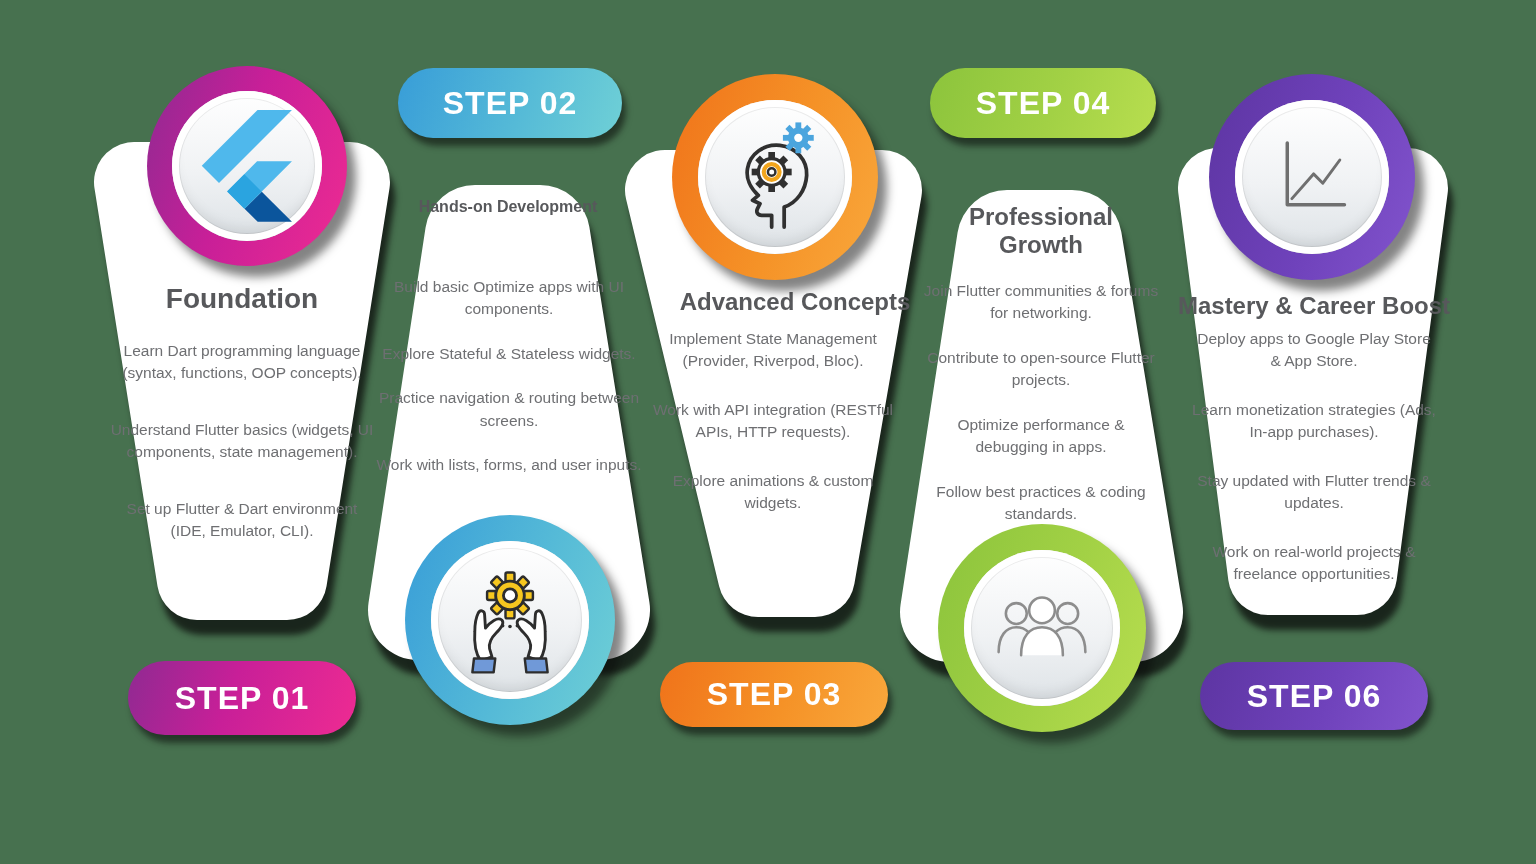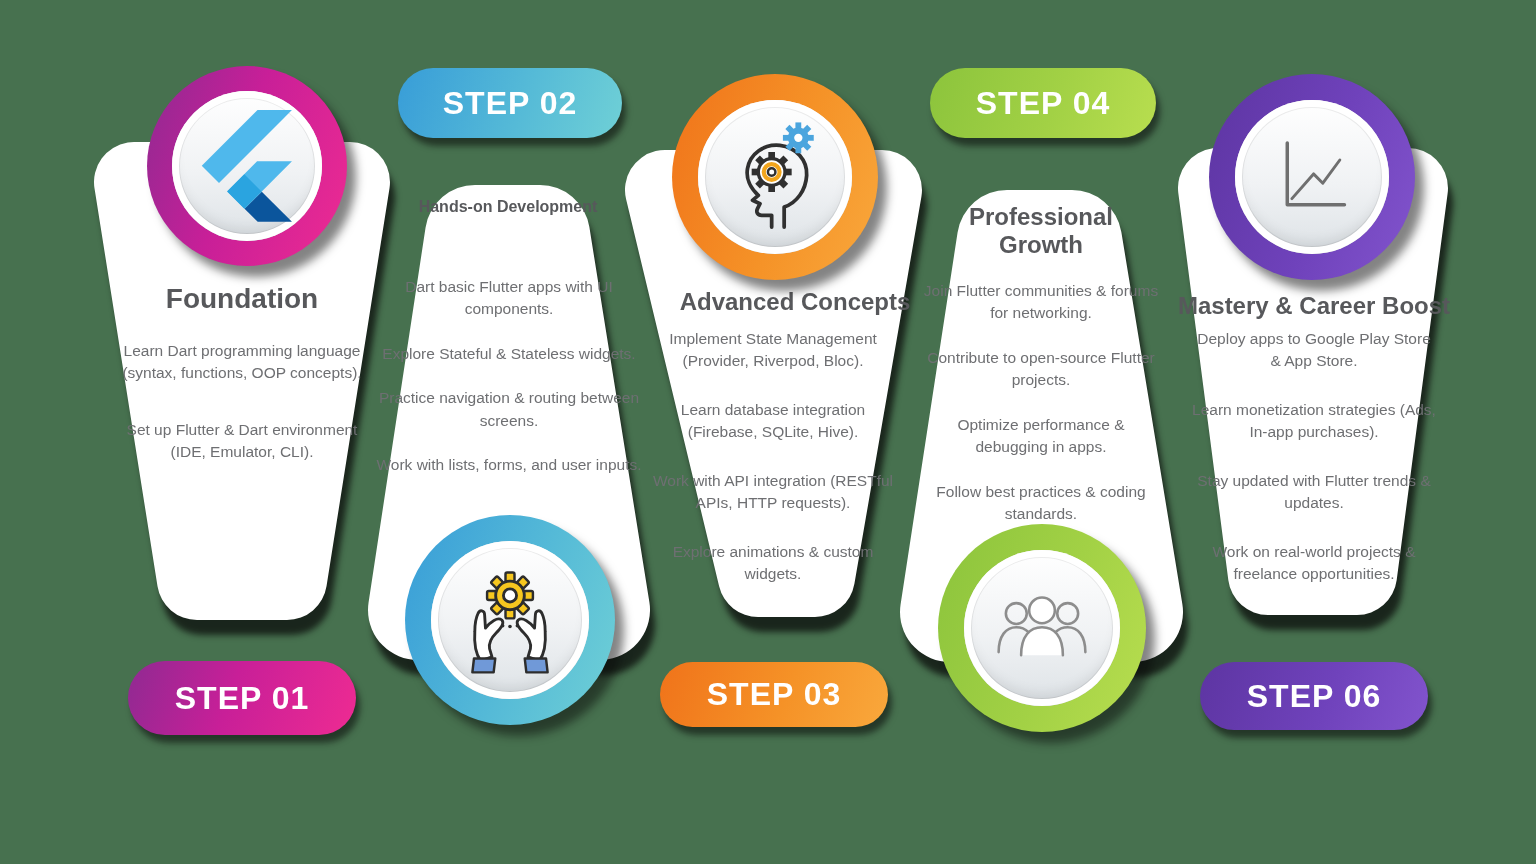--- a/index.html
+++ b/index.html
@@ -91,38 +91,39 @@
         <path fill="#4fb8ec" d="M157.67.001 0 157.67l48.8 48.8L255.268.001z"></path>
         <path fill="#4fb8ec" d="M156.567 145.397 72.149 229.815l48.984 49.716 48.71-48.71 85.425-85.424z"></path>
         <path fill="#0b559c" d="m121.133 279.531 37.082 37.082h97.052l-85.425-85.424z"></path>
         <path fill="#2aa4e0" d="m71.6 230.364 48.801-48.801 48.8 48.8-48.8 48.801z"></path>
       </svg>
     </div>
   </div>
   <h2 class="card-title">Foundation</h2>
   <div class="card-text">
     <p>Learn Dart programming language (syntax, functions, OOP concepts).</p>
+    <p>Understand Flutter basics (widgets, UI components, state management).</p>
     <p>Set up Flutter &amp; Dart environment (IDE, Emulator, CLI).</p>
 
   </div>
   <div class="badge">
     <span>STEP 01</span>
   </div>
 </div>
 
 <div class="card col2">
   <svg class="card-bg" width="300" height="490" viewBox="0 0 300 490">
     <path d="M115,57 L180,57 L240,432 L58,432 Z" stroke-width="100"></path>
   </svg>
   <div class="badge">
     <span>STEP 02</span>
   </div>
   <h2 class="card-title">Hands-on Development</h2>
   <div class="card-text">
-    <p>Dart basic Flutter apps with UI components.</p>
+    <p>Build basic Optimize apps with UI components.</p>
     <p>Explore Stateful &amp; Stateless widgets.</p>
     <p>Practice navigation &amp; routing between screens.</p>
     <p>Work with lists, forms, and user inputs.</p>
   </div>
   <div class="circle">
     <div class="circle-inner">
       <svg width="108" height="108" viewBox="0 0 132 132">
         <g transform="translate(66,36)" stroke="#2d2d2d">
           <g fill="#f7c71f" stroke-width="3">
             <rect x="-5.5" y="-28" width="11" height="11" rx="2"></rect>
@@ -186,21 +187,20 @@
           <rect x="-3.5" y="-18.5" width="7" height="8" transform="rotate(315)"></rect>
           <circle r="12.5"></circle>
           <circle r="5" fill="#ffffff"></circle>
         </g>
       </svg>
     </div>
   </div>
   <h2 class="card-title">Advanced Concepts</h2>
   <div class="card-text">
     <p>Implement State Management (Provider, Riverpod, Bloc).</p>
-    <p>Learn database integration (Firebase, SQLite, Hive).</p>
     <p>Work with API integration (RESTful APIs, HTTP requests).</p>
     <p>Explore animations &amp; custom widgets.</p>
   </div>
   <div class="badge">
     <span>STEP 03</span>
   </div>
 </div>
 
 <div class="card col4">
   <svg class="card-bg" width="299" height="487" viewBox="0 0 299 487">

